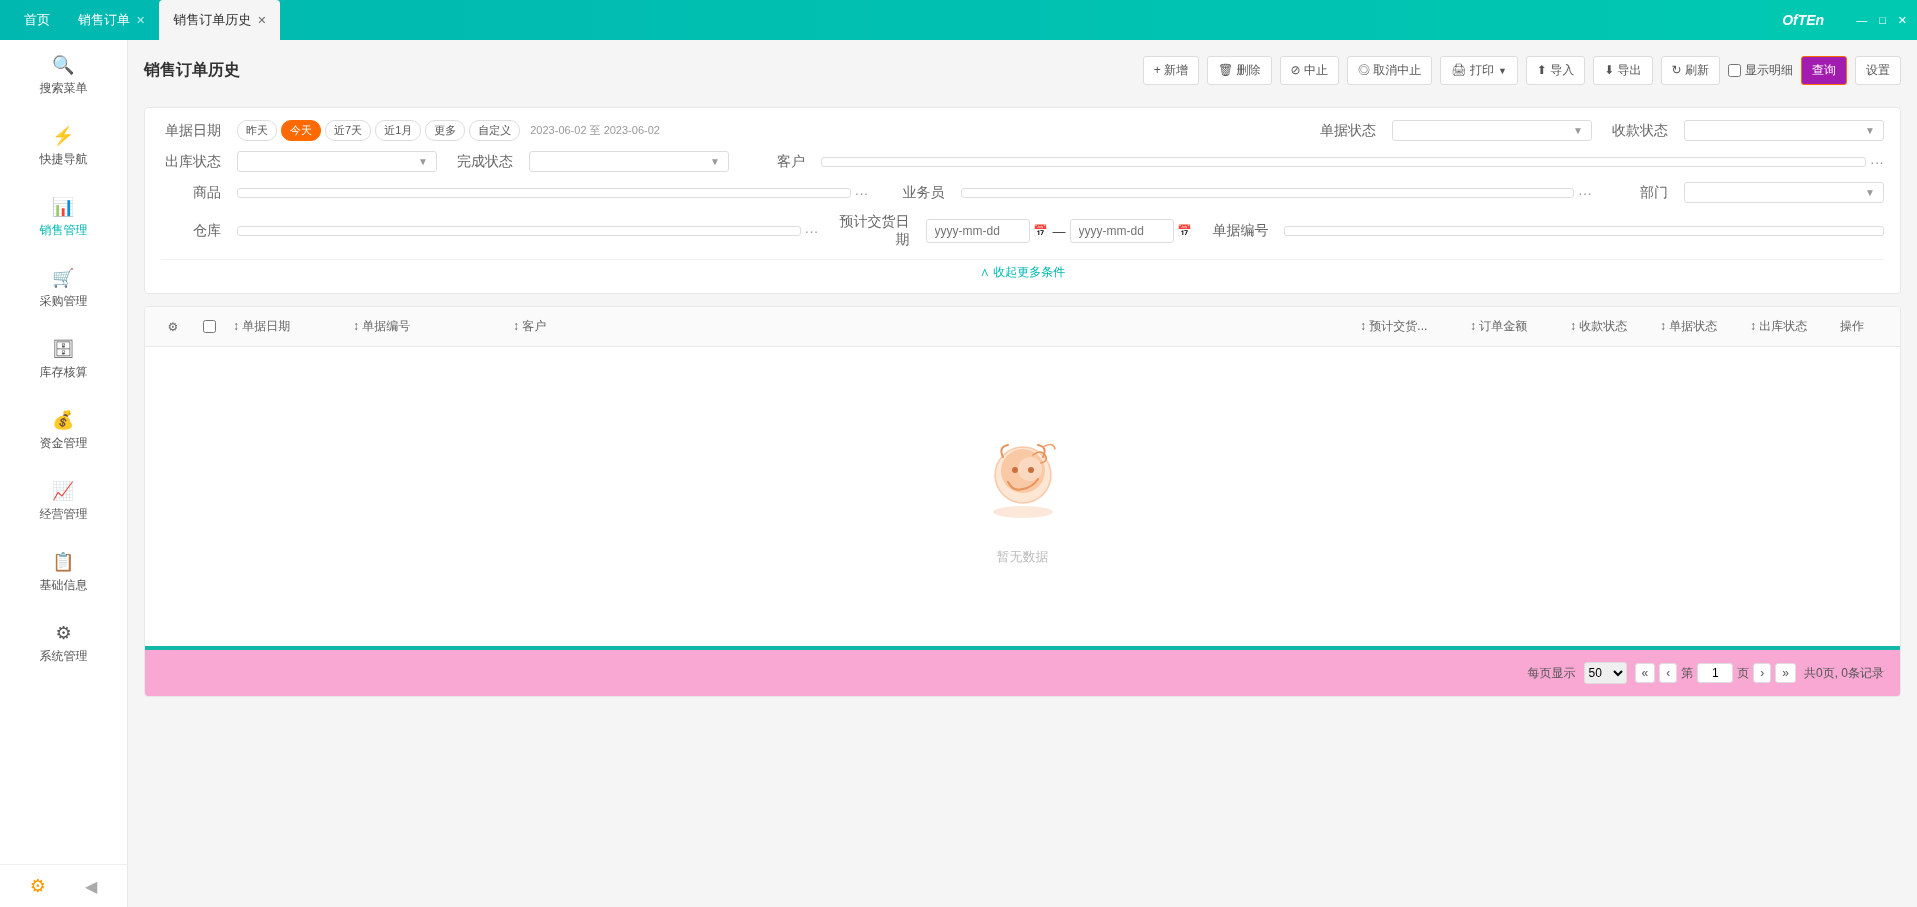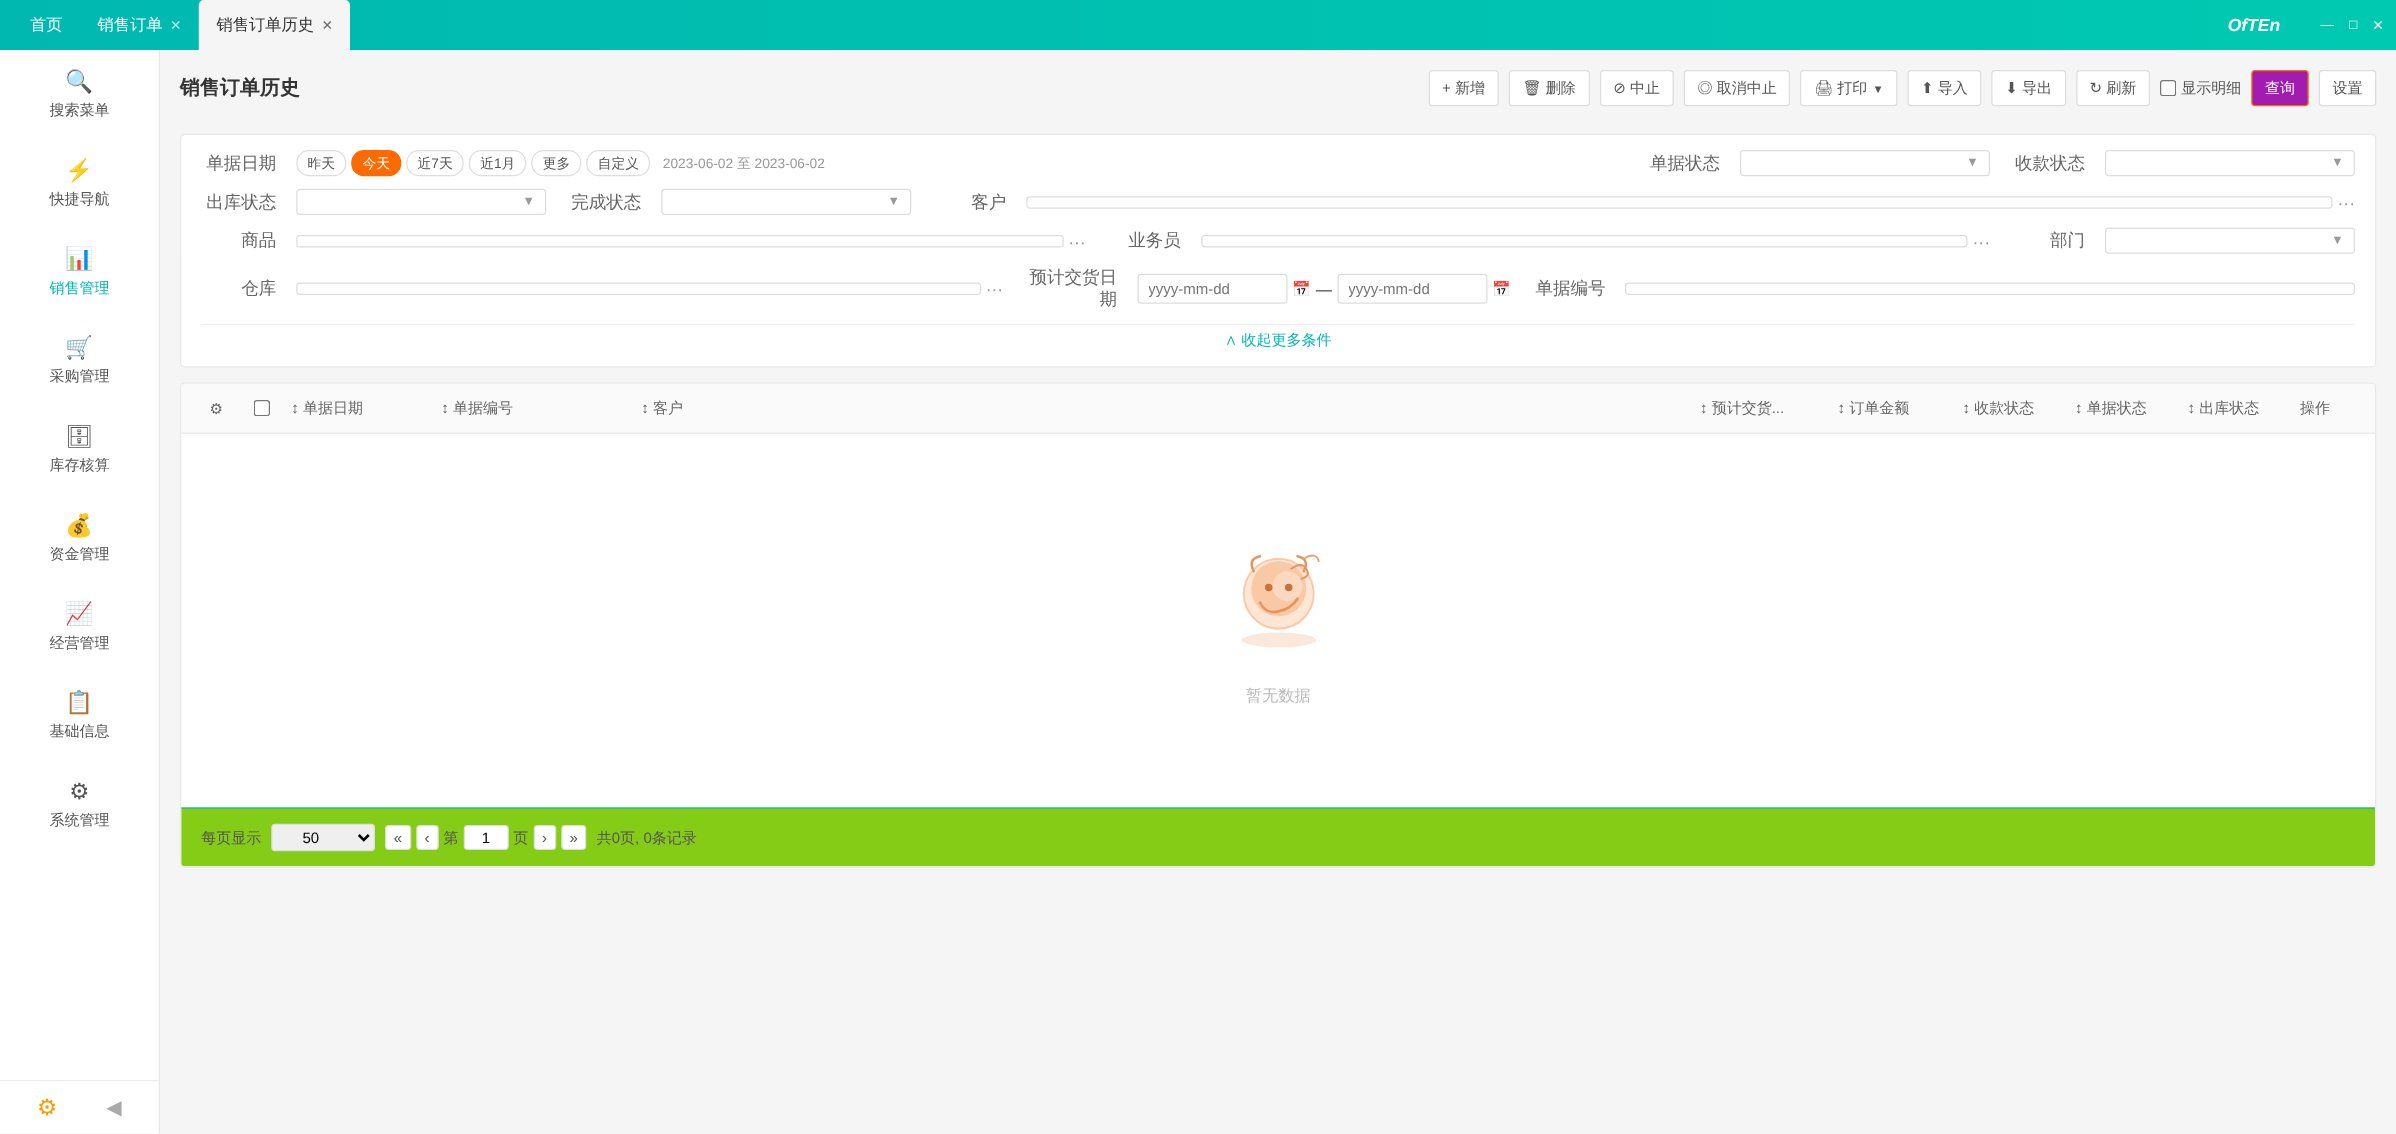--- a/index.html
+++ b/index.html
@@ -210,21 +210,21 @@
       display: flex;
       align-items: center;
       gap: 4px;
     }
     .date-input {
       border: 1px solid #ddd;
       border-radius: 3px;
       padding: 4px 8px;
       font-size: 12px;
       color: #999;
-      width: 120px;
+      width: 104px;
     }
     .date-icon { color: #999; font-size: 12px; }
     .collapse-row {
       display: flex;
       justify-content: center;
       padding-top: 4px;
       border-top: 1px solid #f0f0f0;
       cursor: pointer;
       color: #00b8b0;
       font-size: 12px;
@@ -275,31 +275,32 @@
       justify-content: center;
       padding: 80px 0;
       color: #aaa;
     }
     .empty-text { font-size: 13px; color: #bbb; margin-top: 13px; }
 
     
     .pagination-bar {
       display: flex;
       align-items: center;
+      justify-content: flex-end;
       gap: 8px;
       padding: 12px 16px;
-      background: #84cc16;
-      border-top: 1px solid #14b8a6;
+      background: #f9a8d4;
+      border-top: 4px solid #14b8a6;
       font-size: 12px;
       color: #555;
     }
     .page-select {
       border: 1px solid #ddd;
       border-radius: 3px;
-      padding: 2px 20px;
+      padding: 2px 0;
       font-size: 12px;
     }
     .page-nav { display: flex; align-items: center; gap: 4px; }
     .page-btn {
       padding: 2px 6px;
       border: 1px solid #ddd;
       border-radius: 3px;
       cursor: pointer;
       background: white;
       font-size: 12px;

